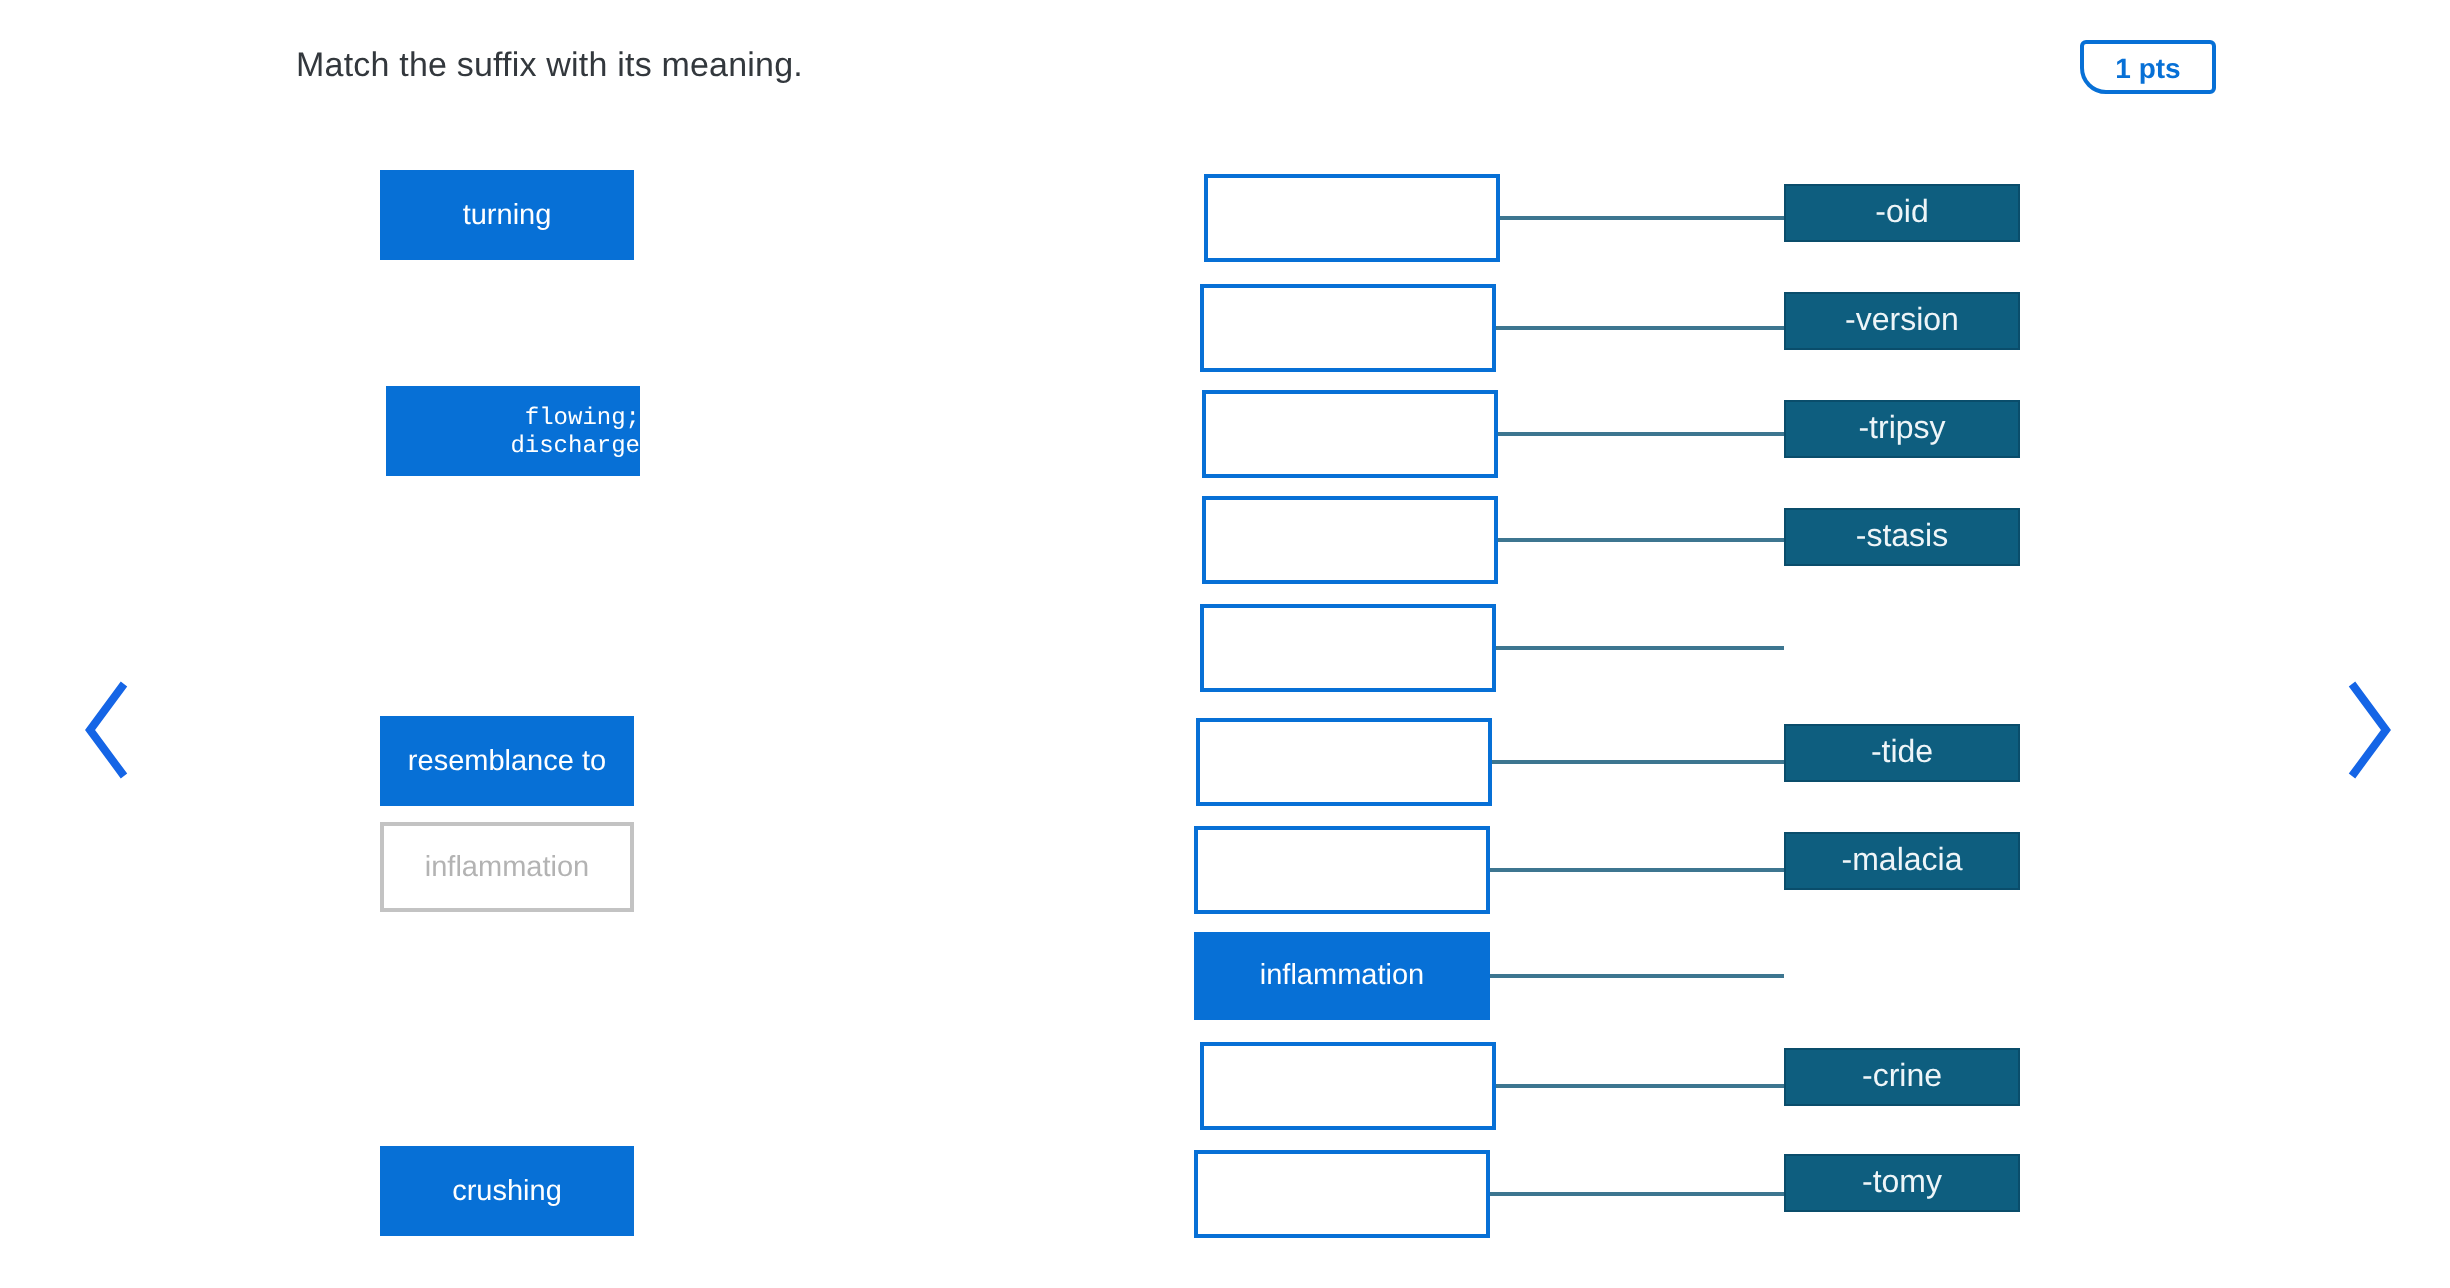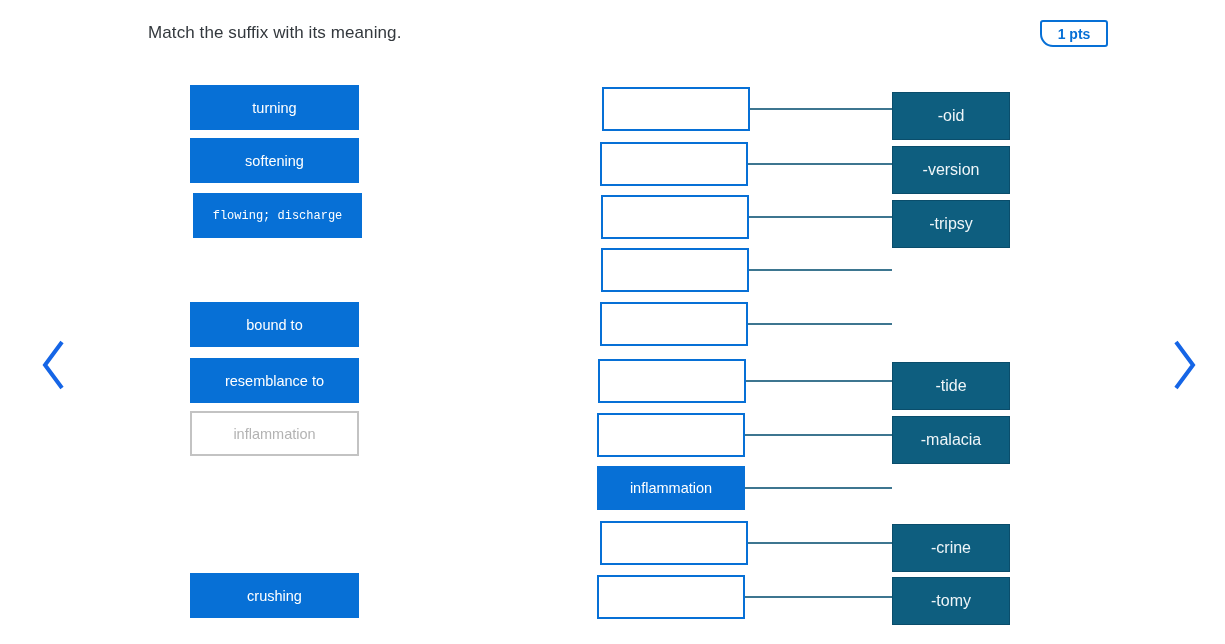--- a/index.html
+++ b/index.html
@@ -20,42 +20,42 @@
     width: 68px; height: 27px;
     border: 2px solid #0770d6;
     border-radius: 3px 3px 3px 13px;
     color: #0770d6; font-size: 14px; font-weight: 600;
     display: flex; align-items: center; justify-content: center;
     background: #ffffff;
     margin-left: 24px;
   }
 
   .meaning {
-    position: absolute; left: 190px; width: 169px; height: 45px;
+    position: absolute; left: 190px; width: 127px; height: 45px;
     background: #0770d6; color: #ffffff;
     display: flex; align-items: center; justify-content: center;
     font-size: 14.5px; cursor: grab; text-align: right;
   }
   .meaning.small { font-size: 12px; font-family: Liberation Mono, monospace; }
   .meaning[data-state="used"] {
     background: #ffffff; border: 2px solid #c3c3c3; color: #b3b3b3;
     cursor: default;
   }
 
   .answer {
     position: absolute; width: 148px; height: 44px;
     background: #ffffff; border: 2px solid #0770d6;
     color: #ffffff; font-size: 14.5px;
     display: flex; align-items: center; justify-content: center;
     cursor: pointer;
   }
   .answer[data-state="filled"] { background: #0770d6; border-color: #0770d6; }
 
   .suffix {
-    position: absolute; left: 892px; width: 118px; height: 48px;
+    position: absolute; left: 892px; width: 118px; height: 29px;
     background: #0e5e7f; border: 1px solid #0a4d6b;
     color: #eef5f8; font-size: 16px;
     display: flex; align-items: center; justify-content: center;
   }
 
   .connector {
     position: absolute; height: 2px; background: #3d7690;
   }
 
   .nav-btn {
@@ -88,34 +88,33 @@
           <path d="M4 3 L21 26 L4 49" fill="none" stroke="#1565e6" stroke-width="4"></path>
         </svg>
     </span>
   </button>
 
   <div class="meaning" style="top:85px">turning</div>
   <div class="connector" style="top:108px;left:750px;width:142px"></div>
   <div class="answer" style="top:87px;left:602px"></div>
   <div class="suffix" style="top:92px">-oid</div>
 
-  <div class="meaning" style="top:138px">softening</div>
   <div class="connector" style="top:163px;left:748px;width:144px"></div>
   <div class="answer" style="top:142px;left:600px"></div>
   <div class="suffix" style="top:146px">-version</div>
 
   <div class="meaning small" style="top:193px;left:193px">flowing; discharge</div>
   <div class="connector" style="top:216px;left:749px;width:143px"></div>
   <div class="answer" style="top:195px;left:601px"></div>
   <div class="suffix" style="top:200px">-tripsy</div>
 
   <div class="connector" style="top:269px;left:749px;width:143px"></div>
   <div class="answer" style="top:248px;left:601px"></div>
+  <div class="suffix" style="top:254px">-stasis</div>
 
-  <div class="meaning" style="top:302px">bound to</div>
   <div class="connector" style="top:323px;left:748px;width:144px"></div>
   <div class="answer" style="top:302px;left:600px"></div>
 
   <div class="meaning" style="top:358px">resemblance to</div>
   <div class="connector" style="top:380px;left:746px;width:146px"></div>
   <div class="answer" style="top:359px;left:598px"></div>
   <div class="suffix" style="top:362px">-tide</div>
 
   <div class="meaning" style="top:411px" data-state="used">inflammation</div>
   <div class="connector" style="top:434px;left:745px;width:147px"></div>

